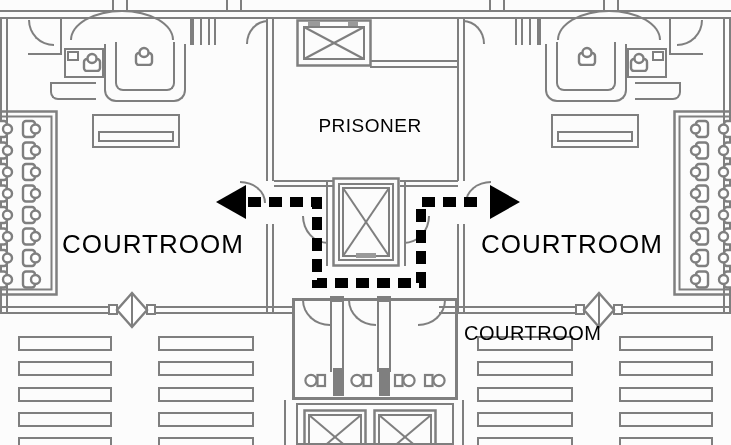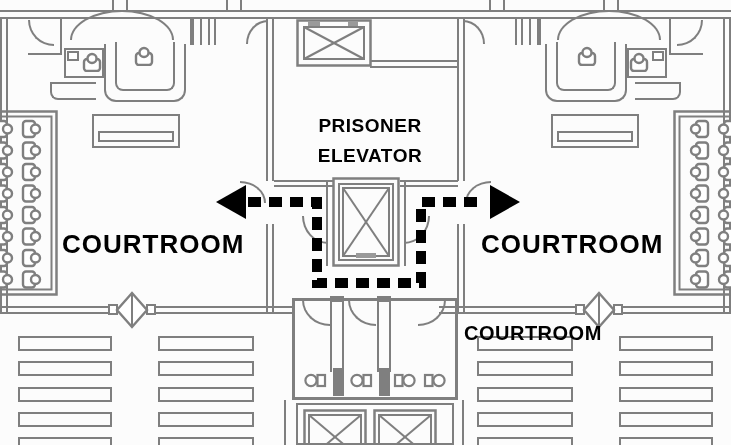--- a/index.html
+++ b/index.html
@@ -21,21 +21,21 @@
     border:2px solid var(--w); border-top:none; border-radius:0 0 8px 8px; }
   .clerk{ border:2px solid var(--w); border-right:none; border-bottom-left-radius:8px; }
   .stairs{ border-left:2px solid var(--w); border-right:2px solid var(--w);
     background:repeating-linear-gradient(90deg, var(--w) 0 2px, transparent 2px 8px); }
   .bench{ width:94px; height:15px; border:2px solid var(--w); }
   .wing{ position:absolute; top:0; width:292px; height:445px; }
   .wing.left{ left:0; }
   .wing.right{ left:439px; transform:scaleX(-1); }
   .s25{ fill:none; stroke:#7f7f7f; stroke-width:2.5; }
   .s2{ fill:none; stroke:#7f7f7f; stroke-width:2; }
-  .lbl{ position:absolute; font-weight:bold; color:#000; white-space:nowrap; z-index:7; }
+  .lbl{ position:absolute; font-weight:normal; color:#000; white-space:nowrap; z-index:7; }
   .ctr{ text-align:center; }
   .route-svg{ position:absolute; left:0; top:0; z-index:6; pointer-events:none; }
 </style>
 </head>
 <body>
 
 <svg width="0" height="0" style="position:absolute">
   <defs>
     <g id="chair">
       <rect x="2" y="7" width="16" height="12" rx="3" fill="#fff" stroke="#7f7f7f" stroke-width="2.4"></rect>
@@ -255,16 +255,15 @@
 
   <svg class="route-svg" width="731" height="445">
     <polyline points="248,202 317,202 317,283 421,283 421,202 484,202" fill="none" stroke="#000000" stroke-width="10" stroke-dasharray="13 8"></polyline>
     <polygon points="216,202 246,185 246,219" fill="#000000"></polygon>
     <polygon points="520,202 490,185 490,219" fill="#000000"></polygon>
   </svg>
 
   <div class="lbl" style="left:62px;top:229px;font-size:26px;letter-spacing:1px">COURTROOM</div>
   <div class="lbl" style="left:481px;top:229px;font-size:26px;letter-spacing:1px">COURTROOM</div>
   <div class="lbl ctr" style="left:290px;top:115px;width:160px;font-size:19px;letter-spacing:0.5px">PRISONER</div>
-  <div class="lbl ctr" style="left:290px;top:145px;width:160px;font-size:19px;letter-spacing:0.5px">ELEVATOR</div>
   <div class="lbl" style="left:464px;top:322px;font-size:20px;letter-spacing:0.5px">COURTROOM</div>
 
 </div>
 
 </body></html>

